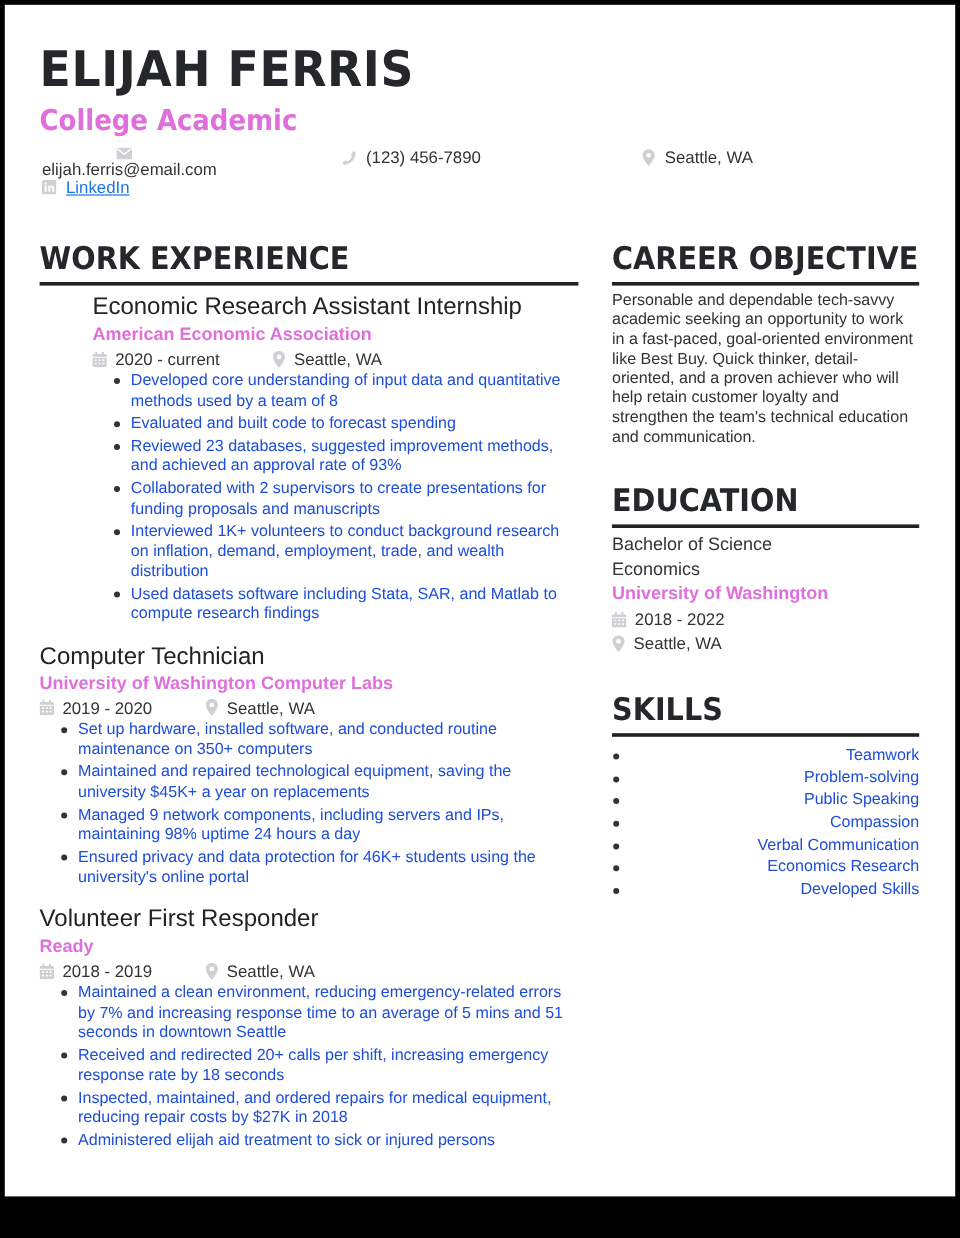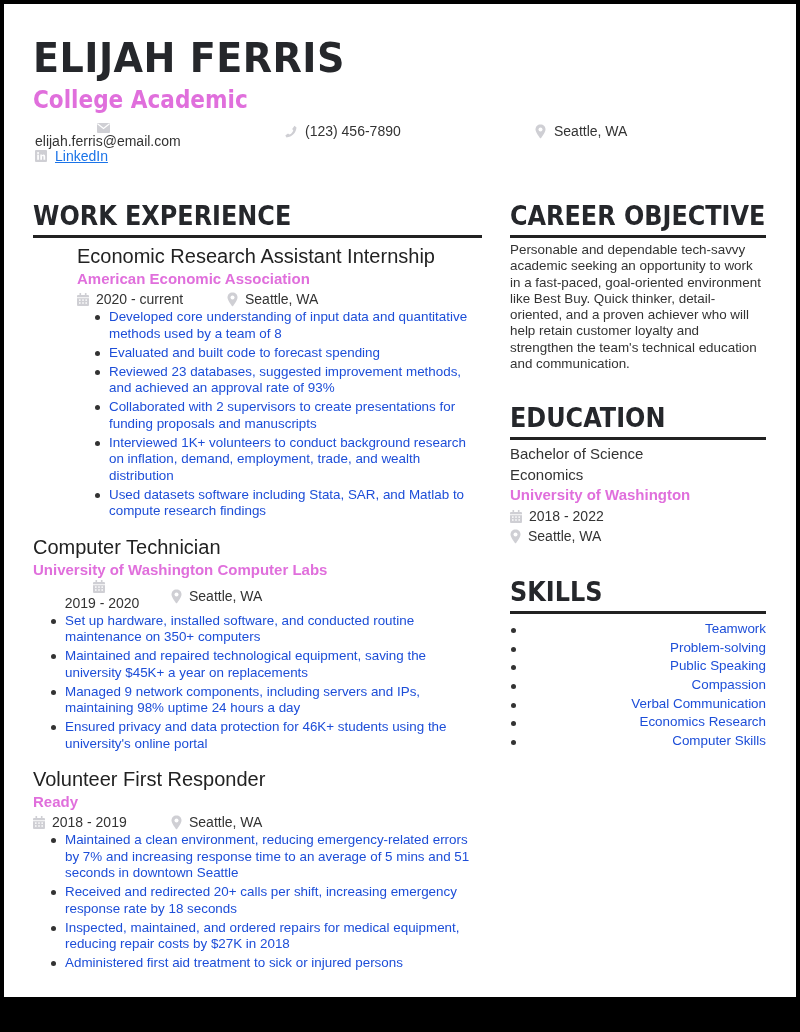--- a/index.html
+++ b/index.html
@@ -120,21 +120,21 @@
         <li>Collaborated with 2 supervisors to create presentations for funding proposals and manuscripts</li>
         <li>Interviewed 1K+ volunteers to conduct background research on inflation, demand, employment, trade, and wealth distribution</li>
         <li>Used datasets software including Stata, SAR, and Matlab to compute research findings</li>
       </ul>
     </div>
 
     <div class="job" style="margin-top:15px;">
       <div class="job-title">Computer Technician</div>
       <div class="company">University of Washington Computer Labs</div>
       <div class="meta">
-        <span class="date" style="width:138px;flex-direction:column;">
+        <span class="date" style="width:138px;">
           <svg width="12" height="13" viewBox="0 0 12 13">
               <rect x="0" y="2" width="12" height="11" rx="1" fill="#cfcfd4"></rect>
               <rect x="2.5" y="0" width="1.6" height="3" fill="#cfcfd4"></rect>
               <rect x="7.9" y="0" width="1.6" height="3" fill="#cfcfd4"></rect>
               <rect x="0" y="4.3" width="12" height="0.9" fill="#fff"></rect>
               <g fill="#fff">
                 <rect x="2" y="6.4" width="1.6" height="1.4"></rect>
                 <rect x="5.2" y="6.4" width="1.6" height="1.4"></rect>
                 <rect x="8.4" y="6.4" width="1.6" height="1.4"></rect>
                 <rect x="2" y="9.3" width="1.6" height="1.4"></rect>
@@ -186,21 +186,21 @@
               <path d="M5.5 0.5 C8.5 0.5 10.5 2.6 10.5 5.4 C10.5 8.6 5.5 14.5 5.5 14.5 C5.5 14.5 0.5 8.6 0.5 5.4 C0.5 2.6 2.5 0.5 5.5 0.5 Z" fill="#cfcfd4"></path>
               <circle cx="5.5" cy="5.4" r="2" fill="#fff"></circle>
             </svg>
           <span>Seattle, WA</span>
         </span>
       </div>
       <ul class="bullets">
         <li>Maintained a clean environment, reducing emergency-related errors by 7% and increasing response time to an average of 5 mins and 51 seconds in downtown Seattle</li>
         <li>Received and redirected 20+ calls per shift, increasing emergency response rate by 18 seconds</li>
         <li>Inspected, maintained, and ordered repairs for medical equipment, reducing repair costs by $27K in 2018</li>
-        <li>Administered first aid treatment to sick or injured persons</li>
+        <li>Administered elijah aid treatment to sick or injured persons</li>
       </ul>
     </div>
   </div>
 
   <div class="right">
     <div>
       <div class="section-title">CAREER OBJECTIVE</div>
       <div class="rule"></div>
       <p class="objective">Personable and dependable tech-savvy academic seeking an opportunity to work in a fast-paced, goal-oriented environment like Best Buy. Quick thinker, detail-oriented, and a proven achiever who will help retain customer loyalty and strengthen the team's technical education and communication.</p>
     </div>
@@ -242,17 +242,17 @@
     <div style="margin-top:32px;">
       <div class="section-title">SKILLS</div>
       <div class="rule"></div>
       <ul class="skills">
         <li>Teamwork</li>
         <li>Problem-solving</li>
         <li>Public Speaking</li>
         <li>Compassion</li>
         <li>Verbal Communication</li>
         <li>Economics Research</li>
-        <li>Computer Skills</li>
+        <li>Developed Skills</li>
       </ul>
     </div>
   </div>
 </div>
 
 </body></html>

